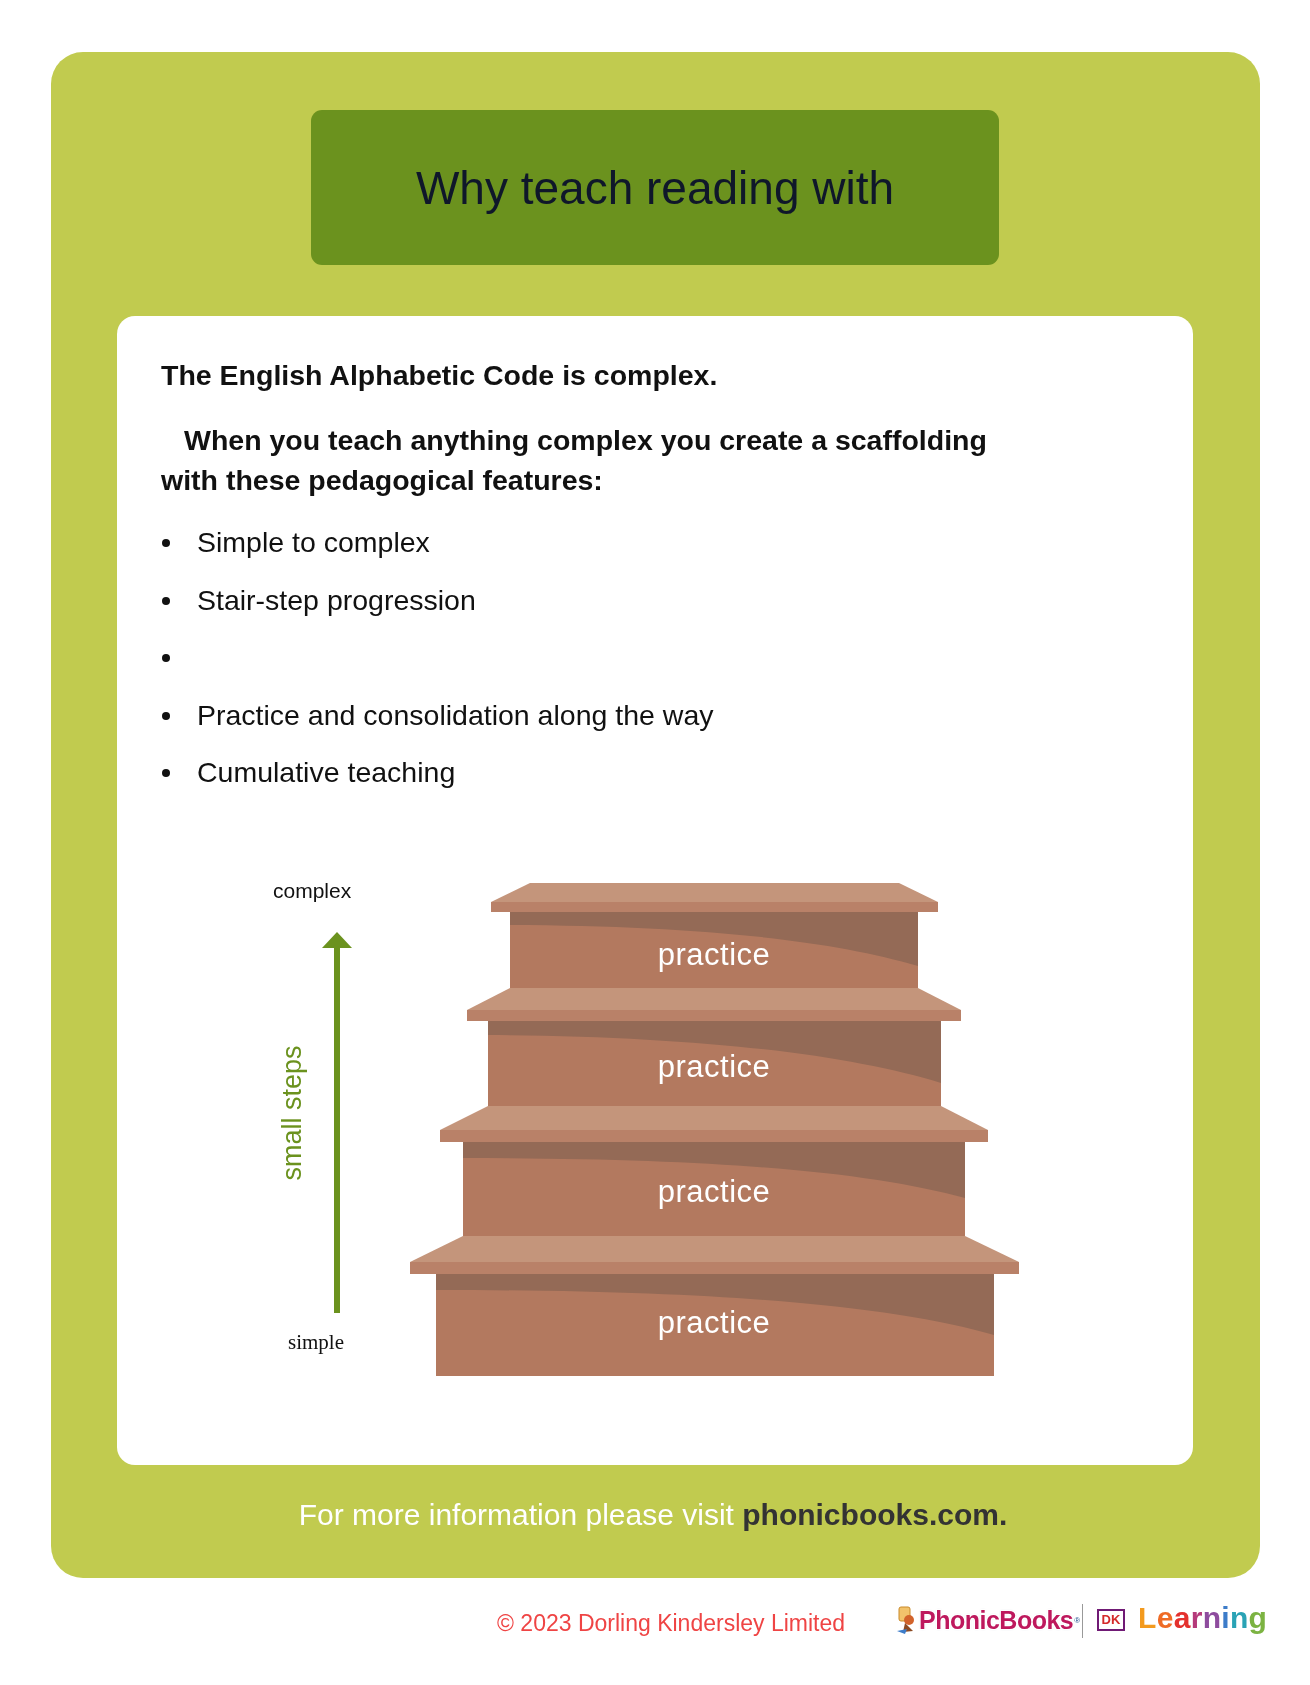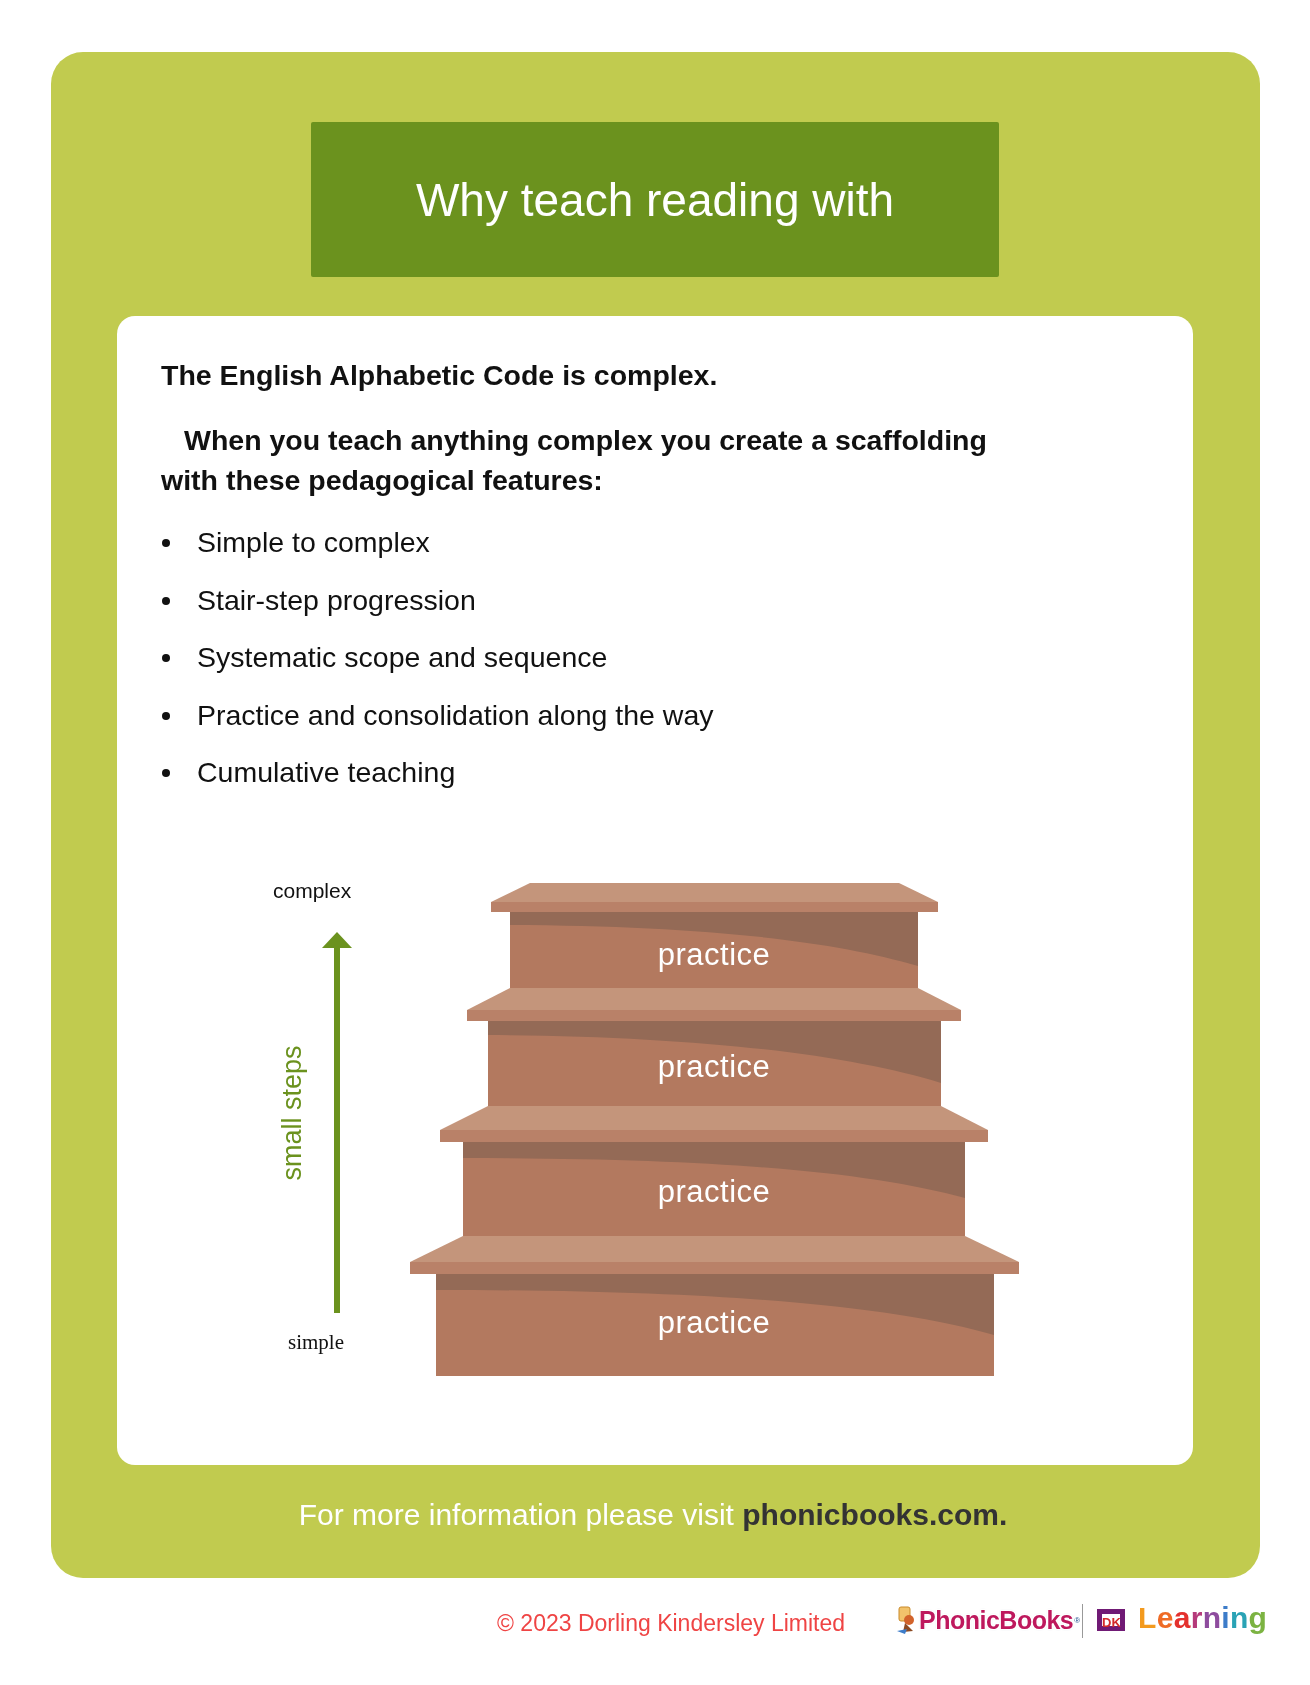--- a/index.html
+++ b/index.html
@@ -5,24 +5,24 @@
   html, body { margin: 0; padding: 0; }
   body {
     width: 1310px; height: 1685px; background: #ffffff; position: relative; overflow: hidden;
     font-family: "Liberation Sans", "DejaVu Sans", sans-serif;
   }
   .panel {
     position: absolute; left: 51px; top: 52px; width: 1209px; height: 1526px;
     background: #C1CB4F; border-radius: 32px;
   }
   .title-box {
-    position: absolute; left: 311px; top: 122px; width: 688px; height: 155px;
-    background: #6B921E; border-radius: 2px;
+    position: absolute; left: 311px; top: 110px; width: 688px; height: 155px;
+    background: #6B921E; border-radius: 11px;
     display: flex; flex-direction: column; align-items: center; justify-content: center;
-    color: #ffffff; font-size: 46px; line-height: 60px; text-align: center;
+    color: #0f172a; font-size: 46px; line-height: 60px; text-align: center;
   }
   .title-box span { display: block; white-space: nowrap; }
   .card {
     position: absolute; left: 117px; top: 316px; width: 1076px; height: 1149px;
     background: #ffffff; border-radius: 18px;
   }
   .para {
     position: absolute; left: 161px; color: #111111; font-size: 28.5px; white-space: nowrap;
     line-height: 40px;
     font-weight: bold;
@@ -63,21 +63,21 @@
   .pb-logo {
     position: absolute; left: 895px; top: 1604px; height: 32px; display: flex; align-items: center;
   }
   .pb-text {
     font-size: 25px; font-weight: bold; color: #be185d; letter-spacing: -0.5px;
     text-shadow: 1px 1px 0 #fff, -1px -1px 0 #fff, 1px -1px 0 #fff, -1px 1px 0 #fff, 0 0 2px #9ab;
   }
   .pb-reg { font-size: 8px; color: #1E4D8C; vertical-align: top; margin-left: 1px; }
   .divider { position: absolute; left: 1082px; top: 1604px; width: 1px; height: 34px; background: #999999; }
   .dk-box {
-    position: absolute; left: 1097px; top: 1609px; width: 28px; height: 22px; border: 5px solid #701a75;
+    position: absolute; left: 1097px; top: 1609px; width: 28px; height: 22px; border: 2px solid #701a75;
     box-sizing: border-box; color: #D42A2A; font-size: 13px; font-weight: bold; line-height: 18px; text-align: center;
   }
   .learning {
     position: absolute; left: 1138px; top: 1601px; font-size: 30px; font-weight: bold; white-space: nowrap; letter-spacing: 0.3px;
   }
 </style>
 </head>
 <body>
 
 <div class="panel"></div>
@@ -88,21 +88,21 @@
 
 <div class="card"></div>
 
 <div class="para" style="top:355px;">The English Alphabetic Code is complex.</div>
 <div class="para" style="top:420px;margin-left:23px;">When you teach anything complex you create a scaffolding</div>
 <div class="para" style="top:460px;">with these pedagogical features:</div>
 
 <ul class="bullets">
   <li><span class="dot"></span><span>Simple to complex</span></li>
   <li><span class="dot"></span><span>Stair-step progression</span></li>
-  <li><span class="dot"></span><span>Systematic scope and sequence</span></li>
+  <li><span class="dot"></span></li>
   <li><span class="dot"></span><span>Practice and consolidation along the way</span></li>
   <li><span class="dot"></span><span>Cumulative teaching</span></li>
 </ul>
 
 <div class="axis-label" style="left:273px; top:879px;">complex</div>
 <div class="arrow-head"></div>
 <div class="arrow-shaft"></div>
 <div class="small-steps">small steps</div>
 <div class="axis-label" style="left:288px; top:1330px;font-family:Liberation Serif, serif;">simple</div>
 

